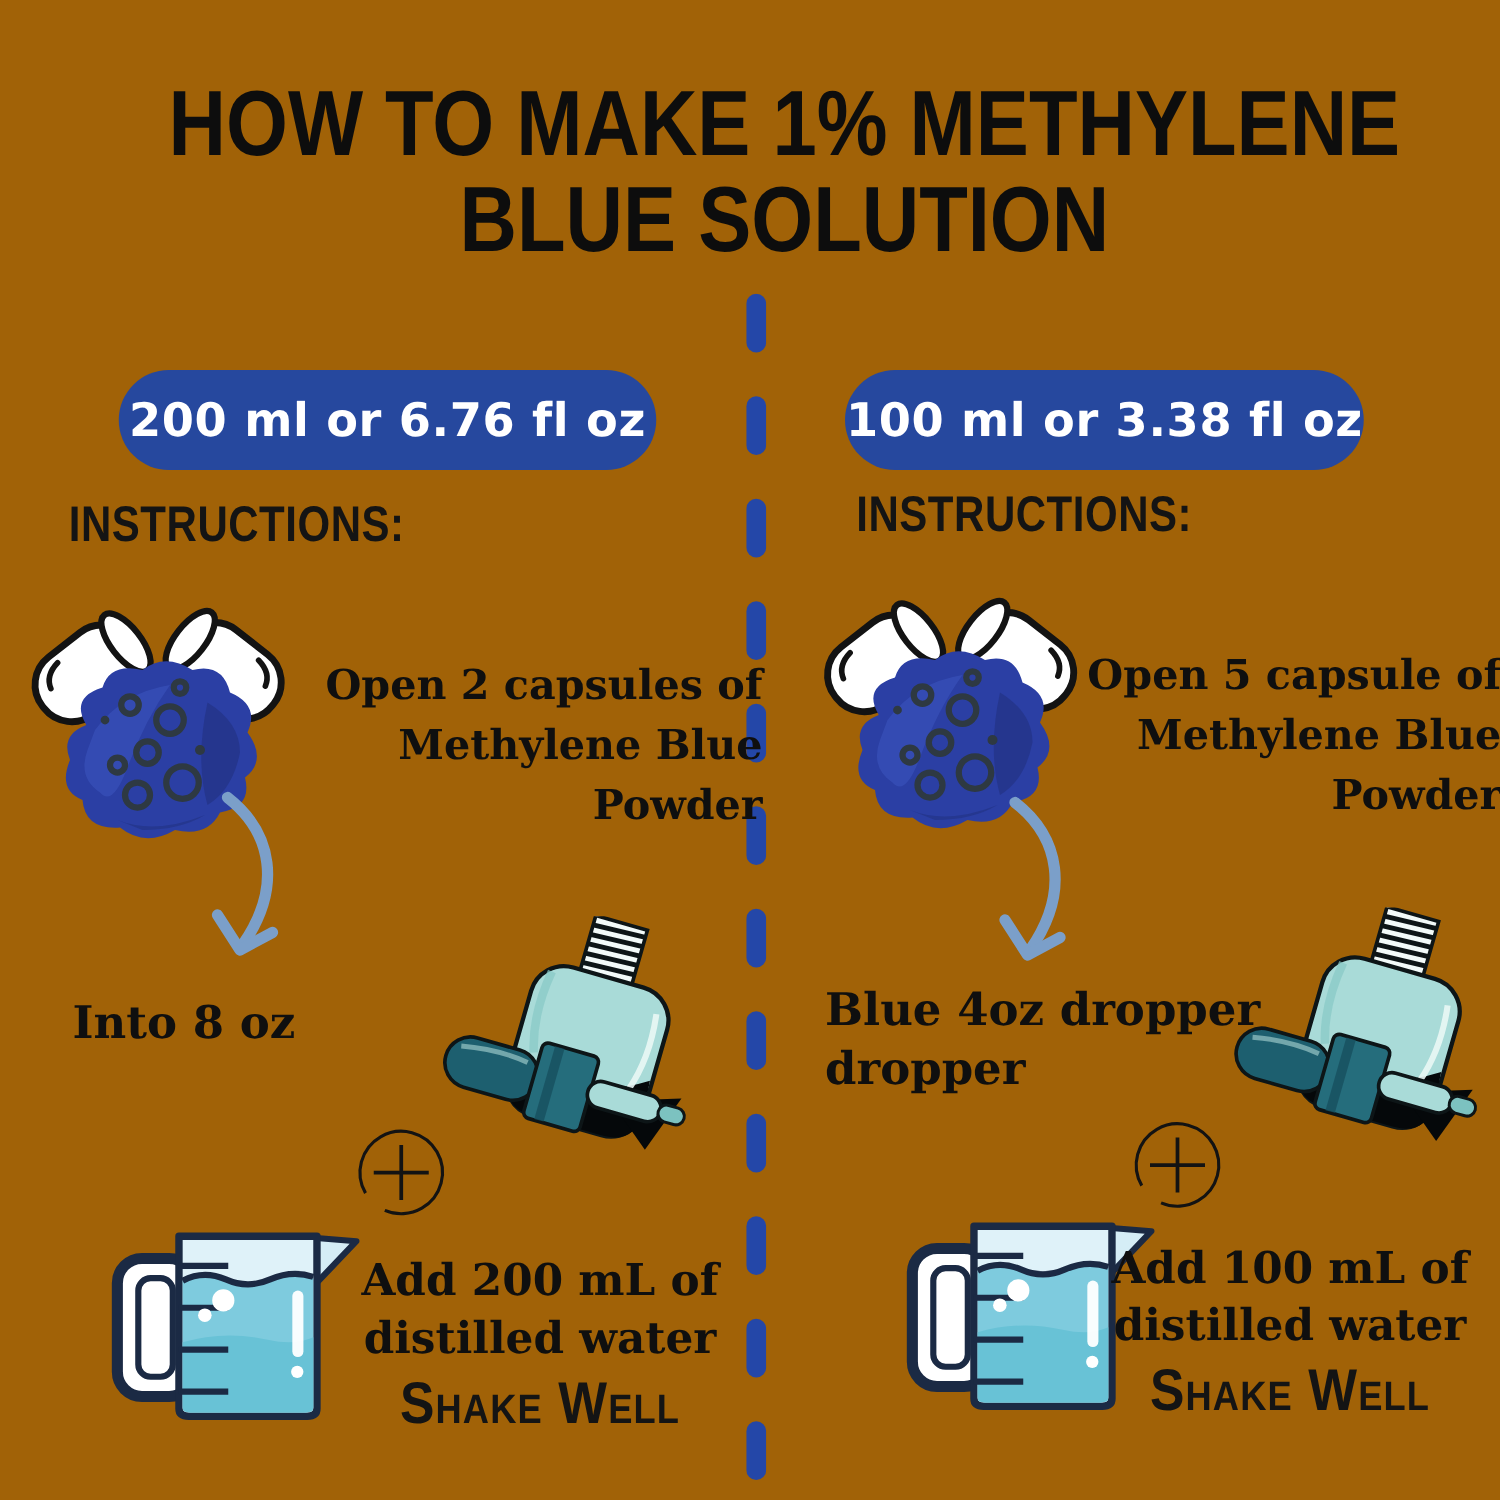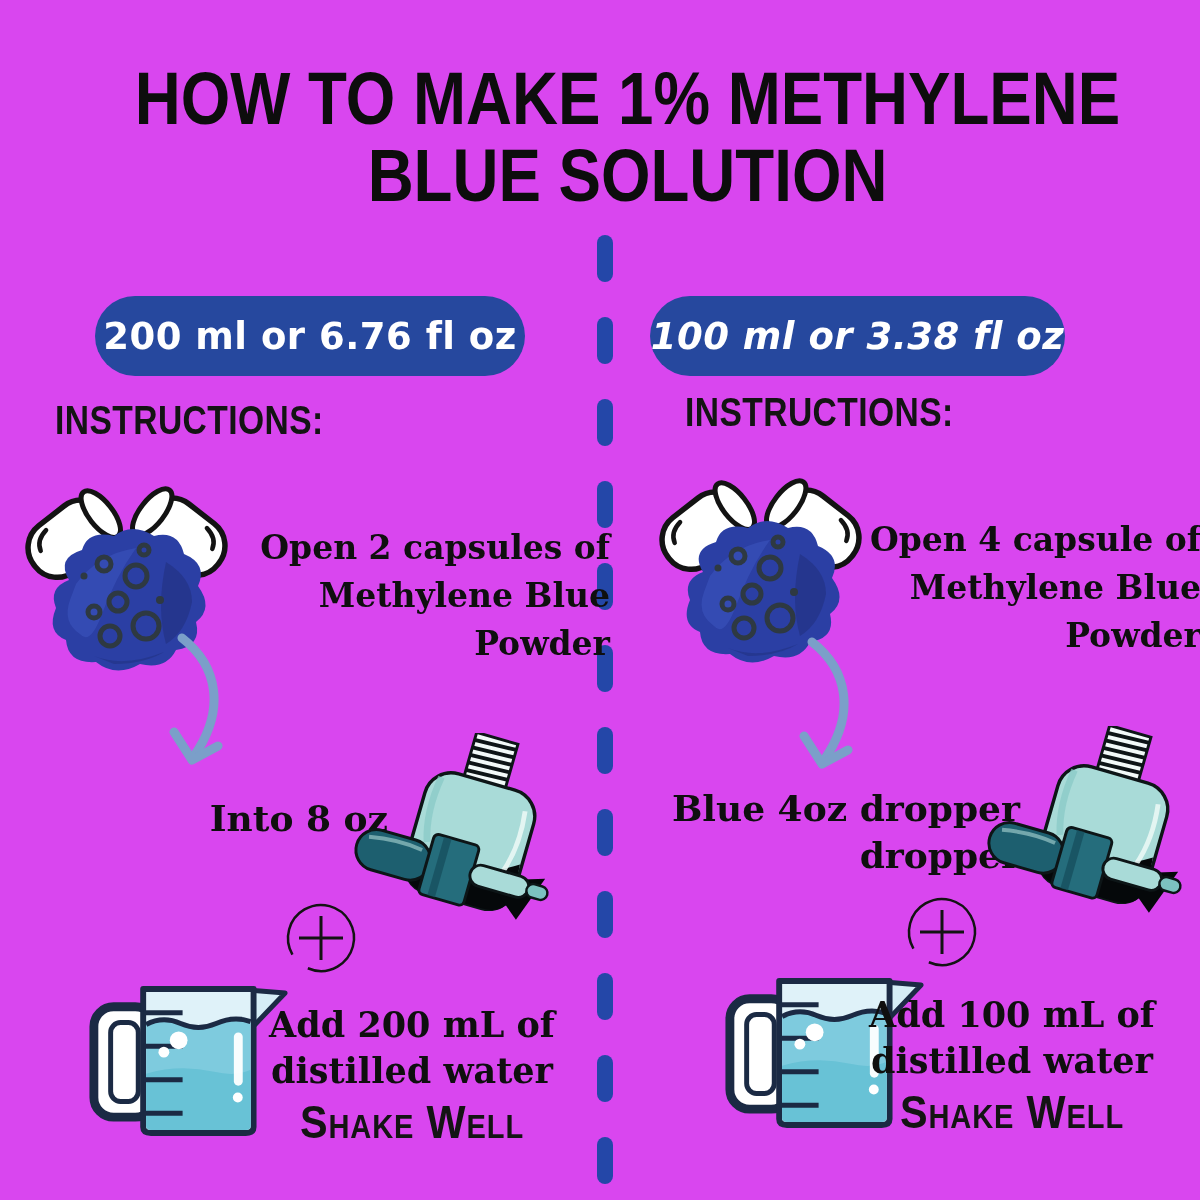--- a/index.html
+++ b/index.html
@@ -1,38 +1,38 @@
 <!DOCTYPE html>
 <html><head>
 <meta charset="utf-8">
 <style>
   html,body{margin:0;padding:0;background:#fff;}
-  .canvas{position:relative;width:1200px;height:1200px;background:#d946ef;overflow:hidden;
+  .canvas{position:relative;width:1200px;height:1200px;background:#a16207;overflow:hidden;
           font-family:"Liberation Sans",sans-serif;color:#111;}
   
   .title{position:absolute;left:40px;top:60px;width:1175px;text-align:center;
          font-weight:bold;font-size:74px;line-height:77px;color:#0d0d0d;
          transform:scaleX(0.86);transform-origin:50% 0;letter-spacing:0px;}
   
   .divider{position:absolute;left:597px;top:235px;width:16px;height:965px;
            display:flex;flex-direction:column;gap:35px;overflow:hidden;}
   .dash{width:16px;height:47px;border-radius:9px;background:#2447a8;flex:0 0 auto;}
   
   .pill{position:absolute;height:80px;line-height:82px;border-radius:42px;background:#26489e;
         color:#ffffff;text-align:center;font-family:"DejaVu Sans",sans-serif;
         font-weight:bold;font-size:37px;letter-spacing:0.5px;margin-top:34px;}
   
   .instructions{position:absolute;font-weight:bold;font-size:40px;color:#141414;
                 transform:scaleX(0.84);transform-origin:0 0;letter-spacing:0.5px;white-space:nowrap;}
   
   .serif{position:absolute;font-family:"DejaVu Serif","Liberation Serif",serif;
          font-weight:bold;color:#0f0f0f;}
   .step1{font-size:33px;line-height:48px;text-align:right;}
-  .step2{font-size:36px;line-height:47px;text-align:right;}
-  .step3{font-size:35px;line-height:46px;text-align:center;}
+  .step2{font-size:36px;line-height:47px;text-align:left;}
+  .step3{font-size:35px;line-height:46px;text-align:center;padding-left:20px;}
   .serif div{white-space:nowrap;}
   .shake{font-family:"Liberation Sans",sans-serif;font-weight:bold;font-size:47px;
          line-height:52px;font-variant:small-caps;letter-spacing:1px;color:#141414;
          transform:scaleX(0.88);transform-origin:50% 0;margin-top:2px;}
   svg.icon{position:absolute;overflow:visible;}
   .defs{position:absolute;width:0;height:0;}
 </style>
 </head>
 <body>
 
@@ -179,30 +179,30 @@
   <svg class="icon" style="left:86px;top:983px;width:207px;height:156px;">
       <use href="#sym-cup"></use>
     </svg>
 
   <div class="serif step3" style="left:252px;top:1002px;width:320px;">
     <div>Add 200 mL of</div>
     <div>distilled water</div>
     <div class="shake">Shake Well</div>
   </div>
 
-  <div class="pill" style="left:650px;top:262px;width:415px;font-style:italic;">100 ml or 3.38 fl oz</div>
+  <div class="pill" style="left:676px;top:262px;width:415px;">100 ml or 3.38 fl oz</div>
 
   <div class="instructions" style="left:685px;top:390px;">INSTRUCTIONS:</div>
 
   <svg class="icon" style="left:648px;top:472px;width:225px;height:200px;">
       <use href="#sym-capsules"></use>
     </svg>
 
   <div class="serif step1" style="left:866px;top:516px;width:335px;">
-    <div>Open 4 capsule of</div>
+    <div>Open 5 capsule of</div>
     <div>Methylene Blue</div>
     <div>Powder</div>
   </div>
 
   <svg class="icon" style="left:782px;top:636px;width:90px;height:145px;">
       <use href="#sym-arrow"></use>
     </svg>
 
   <div class="serif step2" style="left:660px;top:785px;width:360px;">
     <div>Blue 4oz dropper</div>

